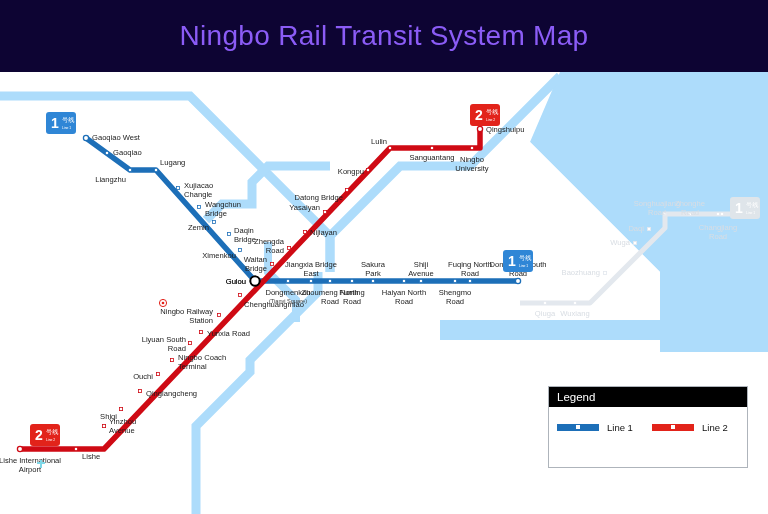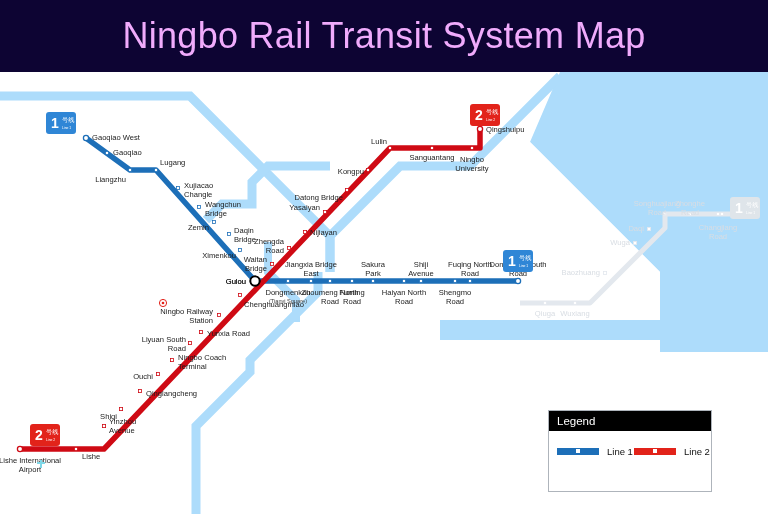--- a/index.html
+++ b/index.html
@@ -12,41 +12,41 @@
   }
   #app{position:relative;width:768px;height:514px;overflow:hidden;background:#fff;}
 
   
   .header{
     position:absolute;left:0;top:0;width:768px;height:72px;
     background:#0d0433;
     display:flex;align-items:center;justify-content:center;
   }
   .header-title{
-    color:#f0abfc;font-size:36px;font-weight:400;letter-spacing:.3px;
+    color:#8b5cf6;font-size:28px;font-weight:400;letter-spacing:.3px;
     font-family:"Liberation Sans","DejaVu Sans",sans-serif;
   }
 
   
   .mapwrap{position:absolute;left:0;top:72px;width:768px;height:442px;}
   svg.map{display:block;width:768px;height:442px;}
 
   .stn-label{
     font-family:"Liberation Sans","DejaVu Sans",sans-serif;
     font-size:7.6px;fill:#1b1b1b;
   }
   .stn-label.small{font-size:5.6px;fill:#3a3a3a;}
   .stn-label.future{fill:#d8dde3;}
   .badge-cn{font-family:"DejaVu Sans",sans-serif;font-size:6.2px;fill:#fff;}
   .badge-en{font-family:"Liberation Sans",sans-serif;font-size:3.4px;fill:#fff;}
   .badge-num{font-family:"Liberation Sans",sans-serif;font-size:14px;font-weight:700;fill:#fff;}
 
   
   .legend{
-    position:absolute;left:548px;top:410px;width:164px;height:82px;
+    position:absolute;left:548px;top:386px;width:200px;height:82px;
     background:#ffffff;border:1px solid #aeb4bb;
     box-sizing:border-box;
   }
   .legend-head{
     background:#000000;color:#ffffff;height:20px;line-height:20px;
     padding-left:8px;font-size:11.5px;
   }
   .legend-body{padding:8px 0 0 0;}
   .legend-row{display:flex;align-items:center;height:24px;padding-left:8px;}
   .legend-cell{display:flex;align-items:center;width:96px;}

